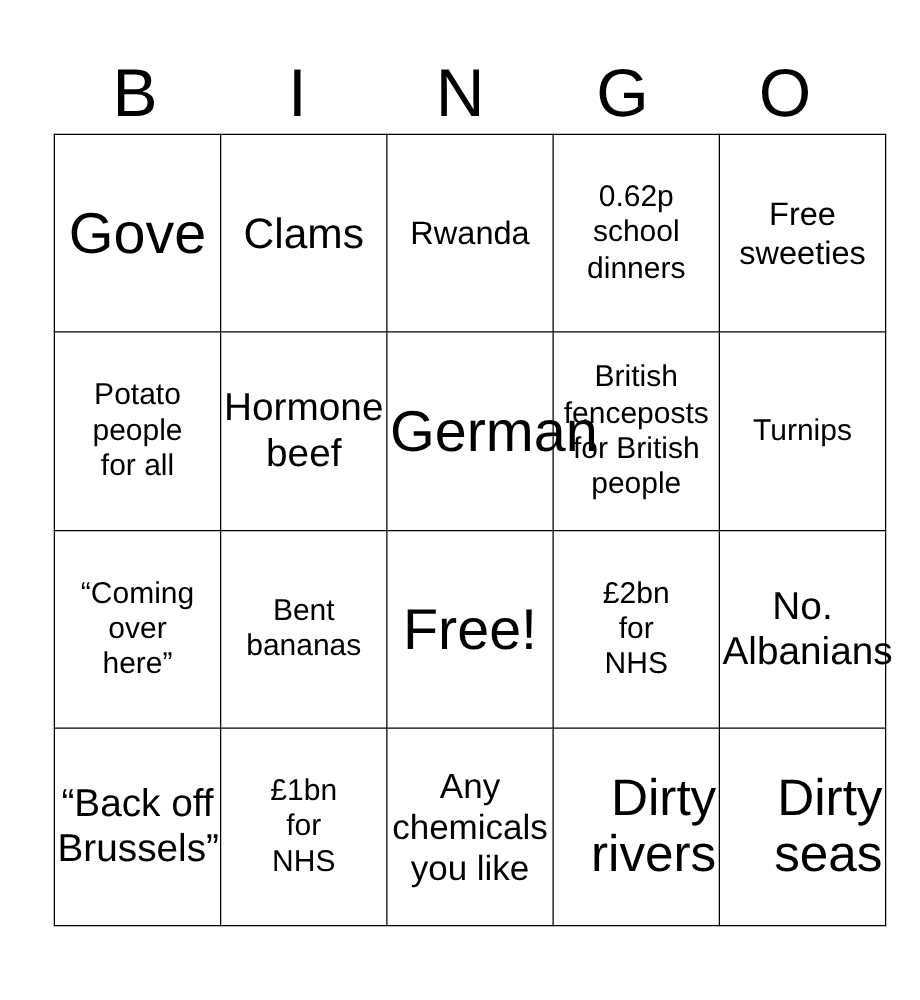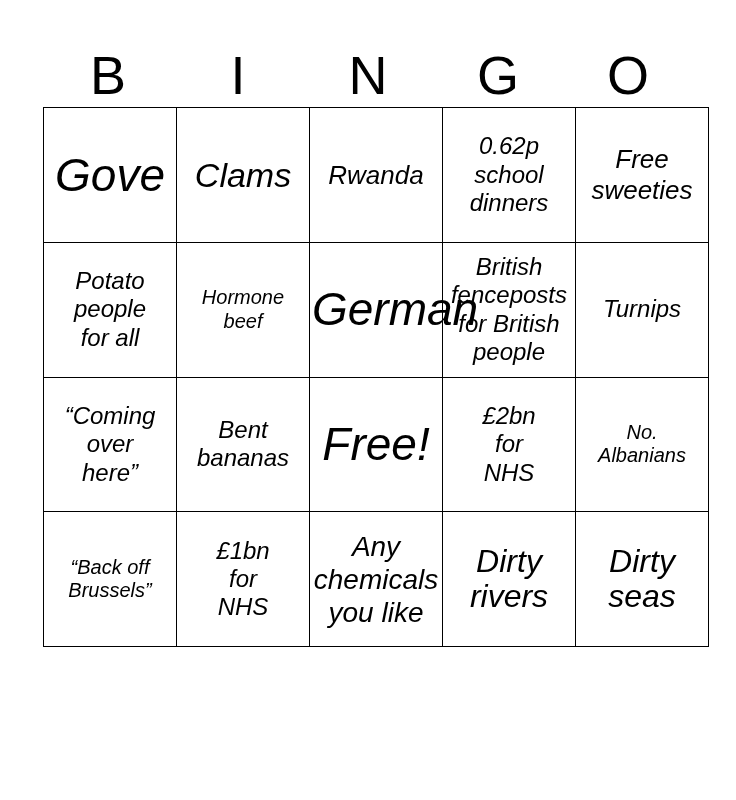--- a/index.html
+++ b/index.html
@@ -1,31 +1,31 @@
 <!DOCTYPE html>
 <html><head>
 <meta charset="utf-8">
 <style>
   html, body { margin: 0; padding: 0; background: #ffffff; }
   body { width: 736px; height: 800px; position: relative; overflow: hidden;
          font-family: "Liberation Sans", sans-serif; color: #000; }
   .header { position: absolute; left: 43px; top: 44px; width: 650px; height: 62px;
             display: flex; }
   .header .letter { width: 130px; text-align: center; font-size: 54px; line-height: 62px; }
-  .grid { position: absolute; left: 43px; top: 107px; width: 650px; height: 540px;
-          border-collapse: collapse; table-layout: fixed; font-style: italic; }
+  .grid { position: absolute; left: 43px; top: 107px; width: 650px; height: 634px;
+          border-collapse: collapse; table-layout: fixed; }
   .grid td { width: 128px; height: 128px; border: 1.5px solid #000; padding: 0 2px;
              text-align: center; vertical-align: middle; line-height: 1.18; }
   .s20 { font-size: 24px; }
   .s22 { font-size: 28px; }
-  .s24 { font-size: 20px; }
+  .s24 { font-size: 31px; }
   .s26 { font-size: 26px; }
   .s28 { font-size: 24px; }
   .s34 { font-size: 34px; }
-  .s44 { font-size: 32px; line-height: 1.1; }
+  .s44 { font-size: 41px; line-height: 1.1; text-align: right; }
   .s46 { font-size: 46px; }
   .cell-text { white-space: pre-line; display: block; }
 </style>
 </head>
 <body>
 
 <div class="header">
   <div class="letter">B</div>
   <div class="letter">I</div>
   <div class="letter">N</div>

